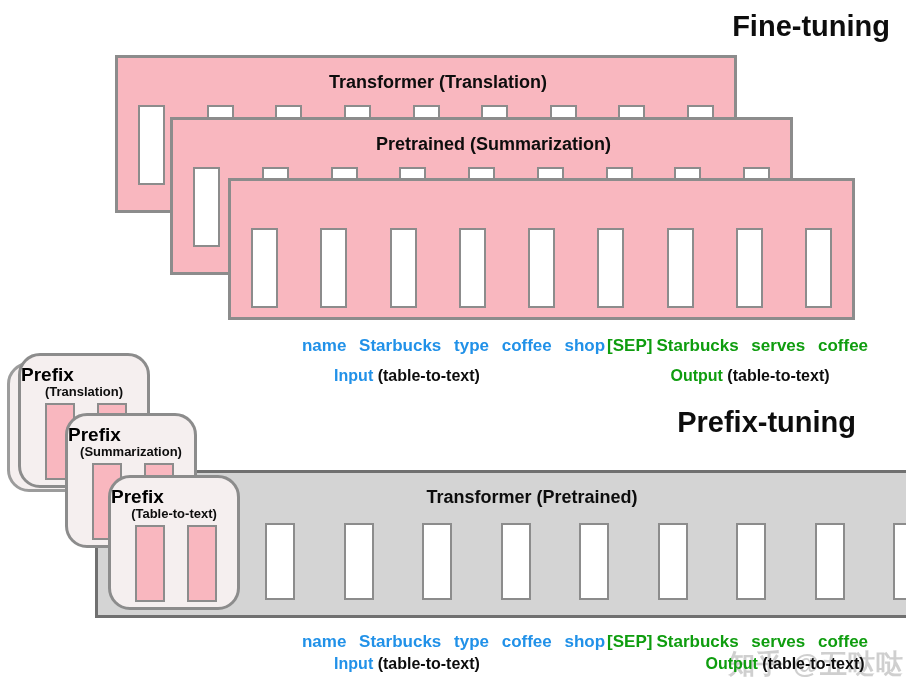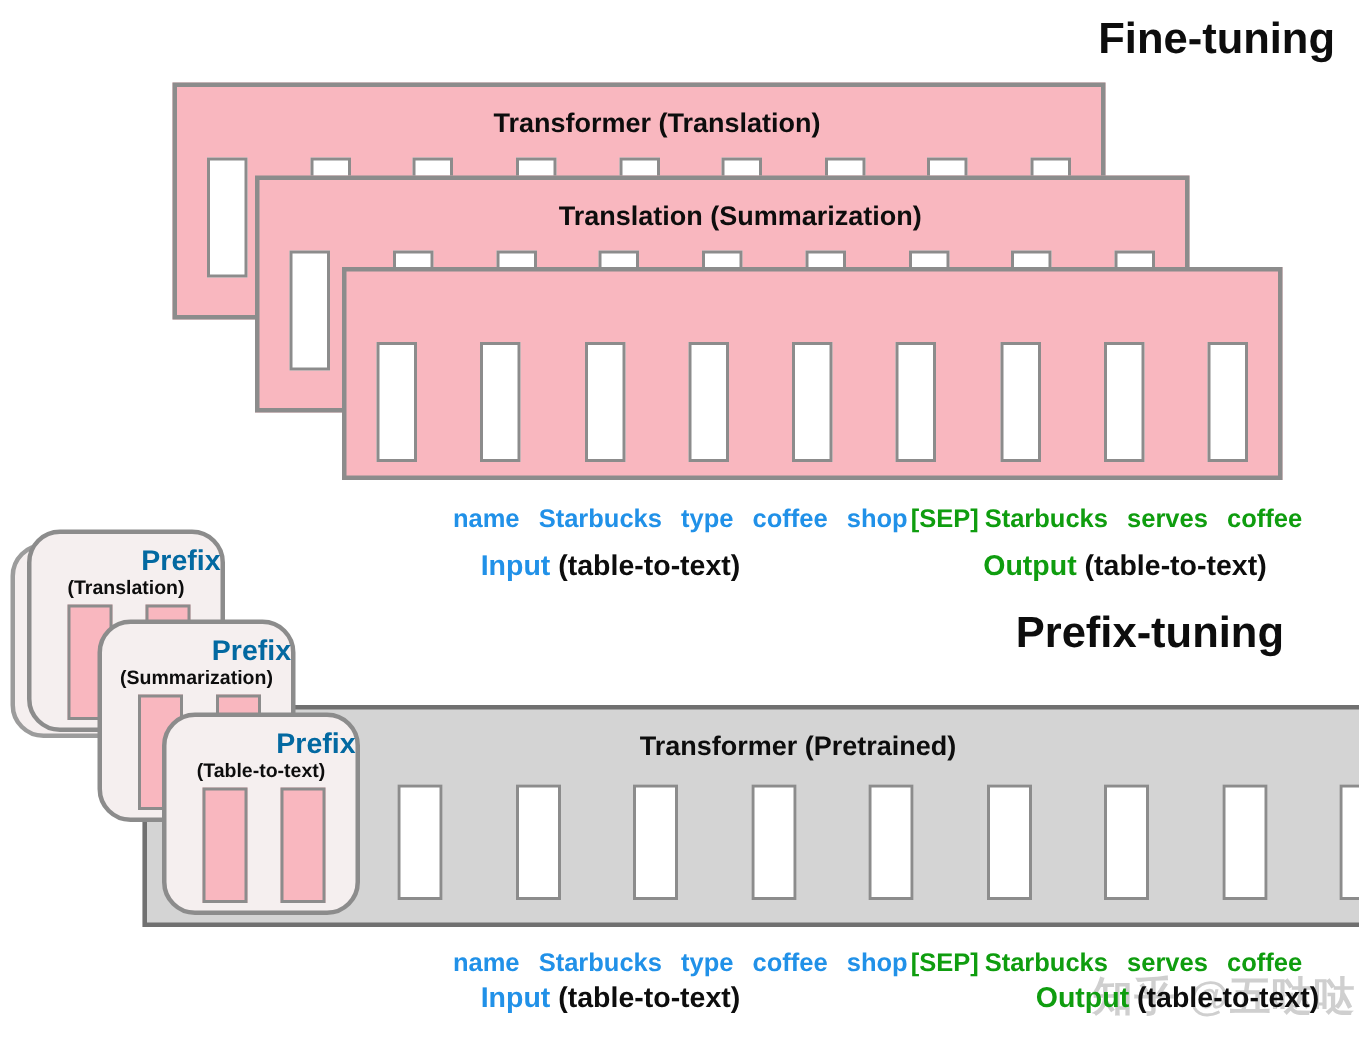--- a/index.html
+++ b/index.html
@@ -42,21 +42,21 @@
   }
   .token-row-fine{top:336px;}
   .token-row-prefix{top:632px;}
   .tok-blue{color:var(--token-blue,#2191e8);margin-left:34px;}
   .tok-green{color:var(--token-green,#0f9d0f);}
   .tok-sep{margin-left:2px;}
   .tok-out{margin-left:4px;}
 
   .io-label{
     position:absolute;width:230px;text-align:center;
-    font-weight:bold;font-size:19px;color:#0d0d0d;white-space:nowrap;z-index:10;
+    font-weight:bold;font-size:16px;color:#0d0d0d;white-space:nowrap;z-index:10;
   }
   .label-input-fine{left:275px;top:367px;}
   .label-output-fine{left:635px;top:367px;}
   .label-input-prefix{left:275px;top:655px;}
   .label-output-prefix{left:670px;top:655px;}
 
   
   .gray-box{
     position:absolute;left:95px;top:470px;width:850px;height:148px;z-index:4;
     background:var(--gray-fill,#d4d4d4);border:3px solid var(--gray-border,#707070);
@@ -70,21 +70,21 @@
     background:var(--prefix-bg,#f5efef);border:3px solid #9c9c9c;border-radius:22px;
   }
   .pbox{
     position:absolute;width:132px;height:135px;border-radius:22px;
     background:var(--prefix-bg,#f5efef);border:3px solid var(--pink-border,#8c8c8c);
   }
   .pbox1{left:18px;top:353px;z-index:6;}
   .pbox2{left:65px;top:413px;z-index:7;}
   .pbox3{left:108px;top:475px;z-index:8;}
   .pbox-title{
-    margin-top:9px;text-align:right;font-weight:bold;font-size:19px;color:#0369a1;line-height:1.05;
+    margin-top:9px;text-align:left;font-weight:bold;font-size:19px;color:#000000;line-height:1.05;
   }
   .pbox-sub{
     text-align:center;font-weight:bold;font-size:13px;color:#0d0d0d;line-height:1.1;white-space:nowrap;
   }
   .bar-row{
     position:absolute;left:24px;right:20px;top:47px;height:77px;
     display:flex;justify-content:space-between;
   }
   .bar{
     width:30px;height:77px;background:var(--pink,#f9b7bf);
@@ -113,21 +113,21 @@
         <div class="slot"></div>
         <div class="slot"></div>
         <div class="slot"></div>
         <div class="slot"></div>
         <div class="slot"></div>
         <div class="slot"></div>
       </div>
   </div>
 
   <div class="tbox tbox2">
-    <div class="tbox-title">Translation (Summarization)</div>
+    <div class="tbox-title">Pretrained (Summarization)</div>
     <div class="slot-row">
         <div class="slot"></div>
         <div class="slot"></div>
         <div class="slot"></div>
         <div class="slot"></div>
         <div class="slot"></div>
         <div class="slot"></div>
         <div class="slot"></div>
         <div class="slot"></div>
         <div class="slot"></div>

